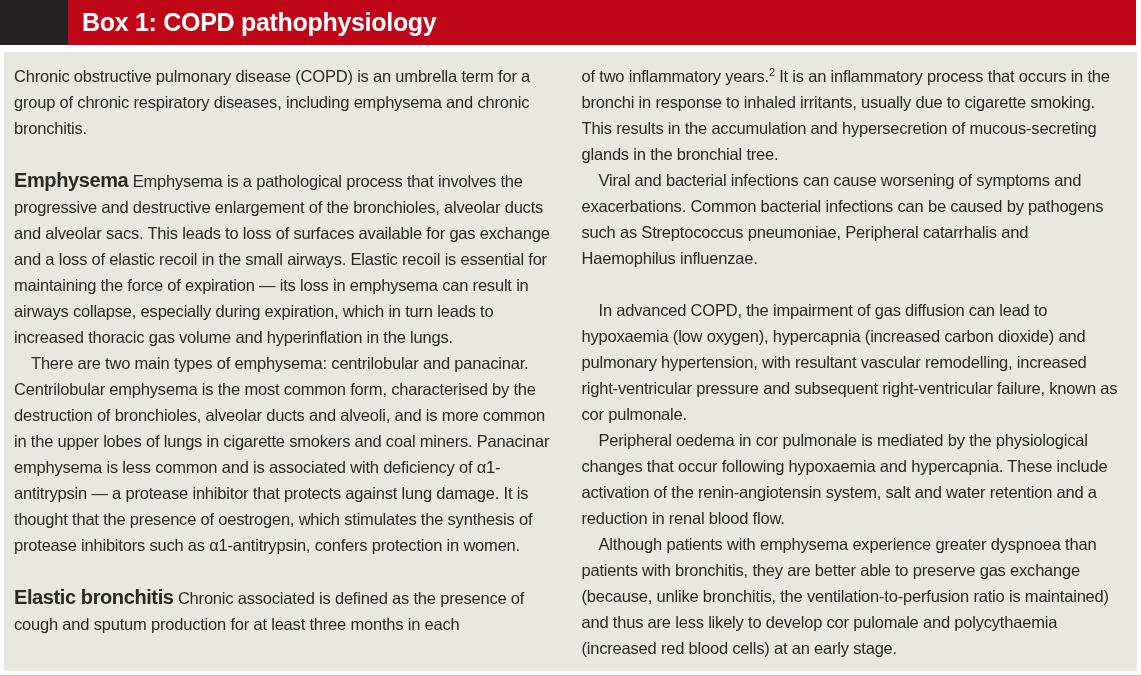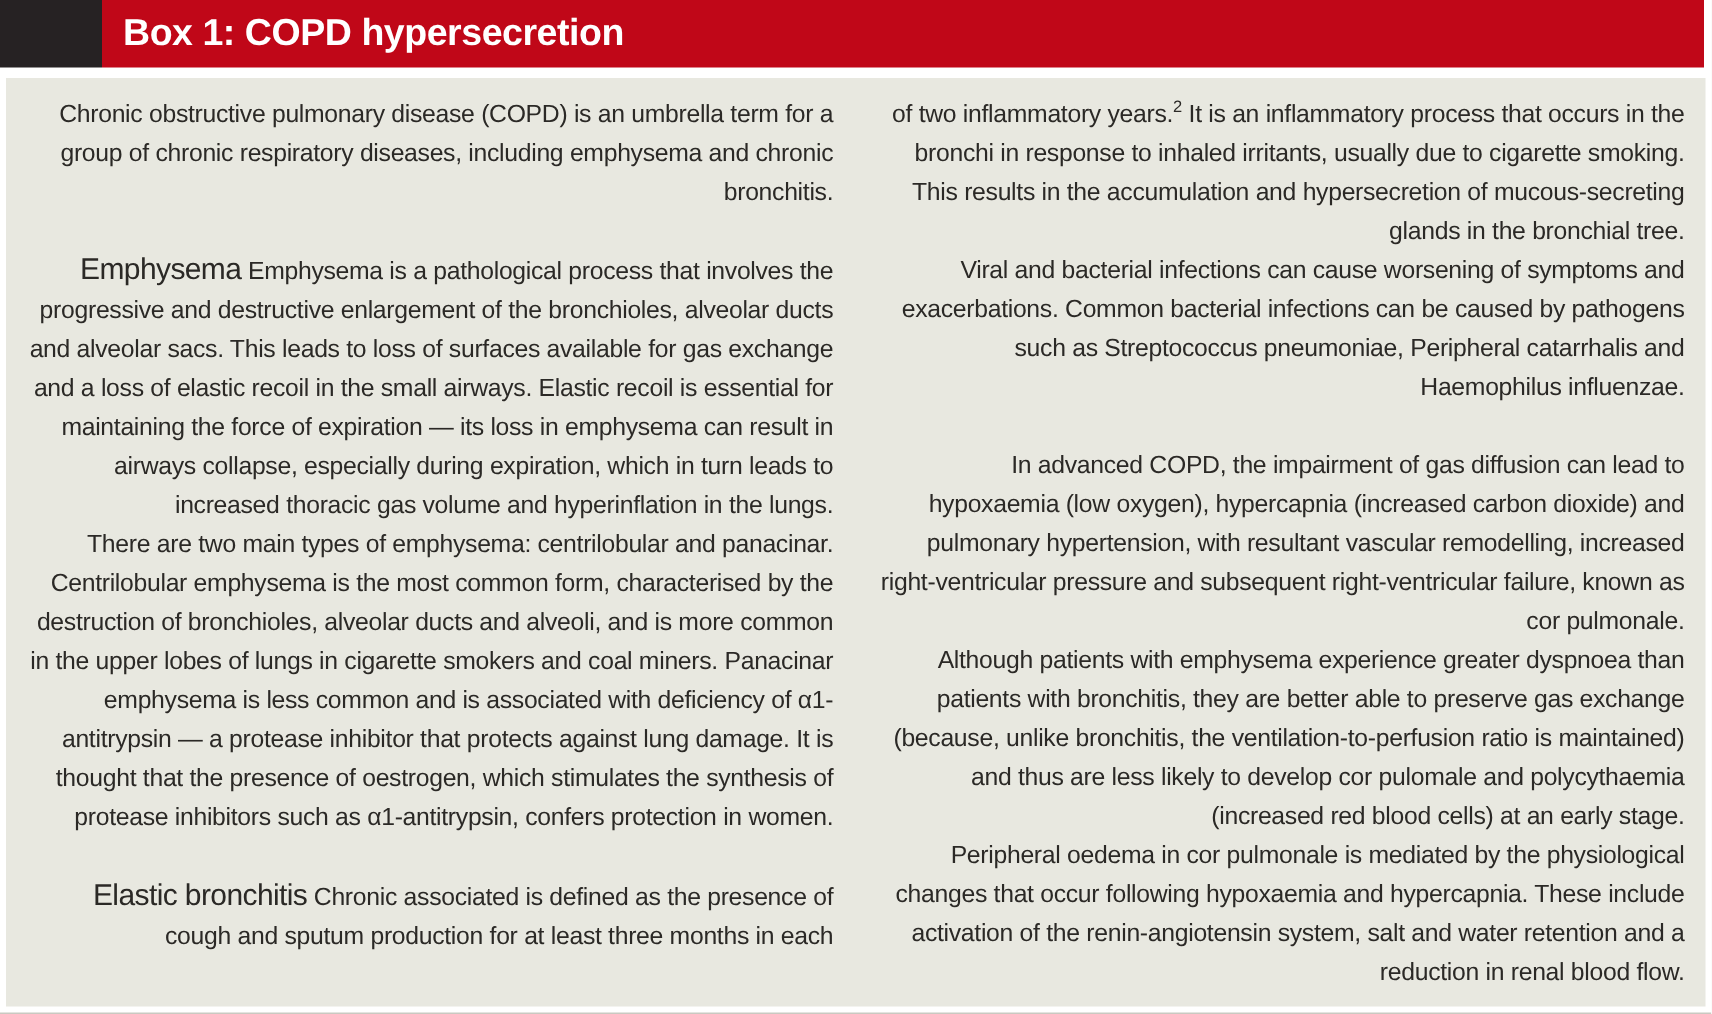--- a/index.html
+++ b/index.html
@@ -41,35 +41,34 @@
   }
   .body-box {
     position: absolute;
     top: 52px; left: 4px; right: 4px; bottom: 5px;
     background: var(--body-bg, #E8E8E0);
     box-sizing: border-box;
     padding: 11px 14px 0 10px;
     display: flex;
     gap: 26px;
     overflow: hidden;
-    text-align: right;
   }
   .col {
     flex: 1 1 0;
     min-width: 0;
     color: var(--text, #2B2926);
     font-size: 16.5px;
     line-height: 26px;
     letter-spacing: -0.2px;
   }
   .col p { margin: 0; }
   .gap { margin-top: 26px !important; }
   .indent { text-indent: 17px; }
   .runin {
-    font-weight: normal;
+    font-weight: bold;
     font-size: 20px;
     letter-spacing: -0.4px;
   }
   .italic { }
   sup {
     font-size: 11px;
     line-height: 0;
     vertical-align: super;
   }
   .bottom-rule {
@@ -80,21 +79,21 @@
   }
 </style>
 </head>
 <body>
 
 <div class="page">
 
   <div class="header">
     <div class="header-black"></div>
     <div class="header-red">
-      <span class="box-title">Box 1: COPD hypersecretion</span>
+      <span class="box-title">Box 1: COPD pathophysiology</span>
     </div>
   </div>
 
   <div class="body-box">
 
     <div class="col">
       <p>Chronic obstructive pulmonary disease (COPD) is an umbrella term for a group of chronic respiratory diseases, including emphysema and chronic bronchitis.</p>
       <p class="gap">
         <span class="runin">Emphysema</span>
         <span>Emphysema is a pathological process that involves the progressive and destructive enlargement of the bronchioles, alveolar ducts and alveolar sacs. This leads to loss of surfaces available for gas exchange and a loss of elastic recoil in the small airways. Elastic recoil is essential for maintaining the force of expiration — its loss in emphysema can result in airways collapse, especially during expiration, which in turn leads to increased thoracic gas volume and hyperinflation in the lungs.</span>
@@ -103,21 +102,21 @@
       <p class="gap">
         <span class="runin">Elastic bronchitis</span>
         <span>Chronic associated is defined as the presence of cough and sputum production for at least three months in each</span>
       </p>
     </div>
 
     <div class="col">
       <p><span>of two inflammatory years.</span><sup>2</sup><span> It is an inflammatory process that occurs in the bronchi in response to inhaled irritants, usually due to cigarette smoking. This results in the accumulation and hypersecretion of mucous-secreting glands in the bronchial tree.</span></p>
       <p class="indent"><span>Viral and bacterial infections can cause worsening of symptoms and exacerbations. Common bacterial infections can be caused by pathogens such as </span><span class="italic">Streptococcus pneumoniae</span><span>, </span><span class="italic">Peripheral catarrhalis</span><span> and </span><span class="italic">Haemophilus influenzae</span><span>.</span></p>
       <p class="gap indent">In advanced COPD, the impairment of gas diffusion can lead to hypoxaemia (low oxygen), hypercapnia (increased carbon dioxide) and pulmonary hypertension, with resultant vascular remodelling, increased right-ventricular pressure and subsequent right-ventricular failure, known as cor pulmonale.</p>
+      <p class="indent">Peripheral oedema in cor pulmonale is mediated by the physiological changes that occur following hypoxaemia and hypercapnia. These include activation of the renin-angiotensin system, salt and water retention and a reduction in renal blood flow.</p>
       <p class="indent">Although patients with emphysema experience greater dyspnoea than patients with bronchitis, they are better able to preserve gas exchange (because, unlike bronchitis, the ventilation-to-perfusion ratio is maintained) and thus are less likely to develop cor pulomale and polycythaemia (increased red blood cells) at an early stage.</p>
-      <p class="indent">Peripheral oedema in cor pulmonale is mediated by the physiological changes that occur following hypoxaemia and hypercapnia. These include activation of the renin-angiotensin system, salt and water retention and a reduction in renal blood flow.</p>
     </div>
 
   </div>
 
   <div class="bottom-rule"></div>
 
 </div>
 
 </body></html>

